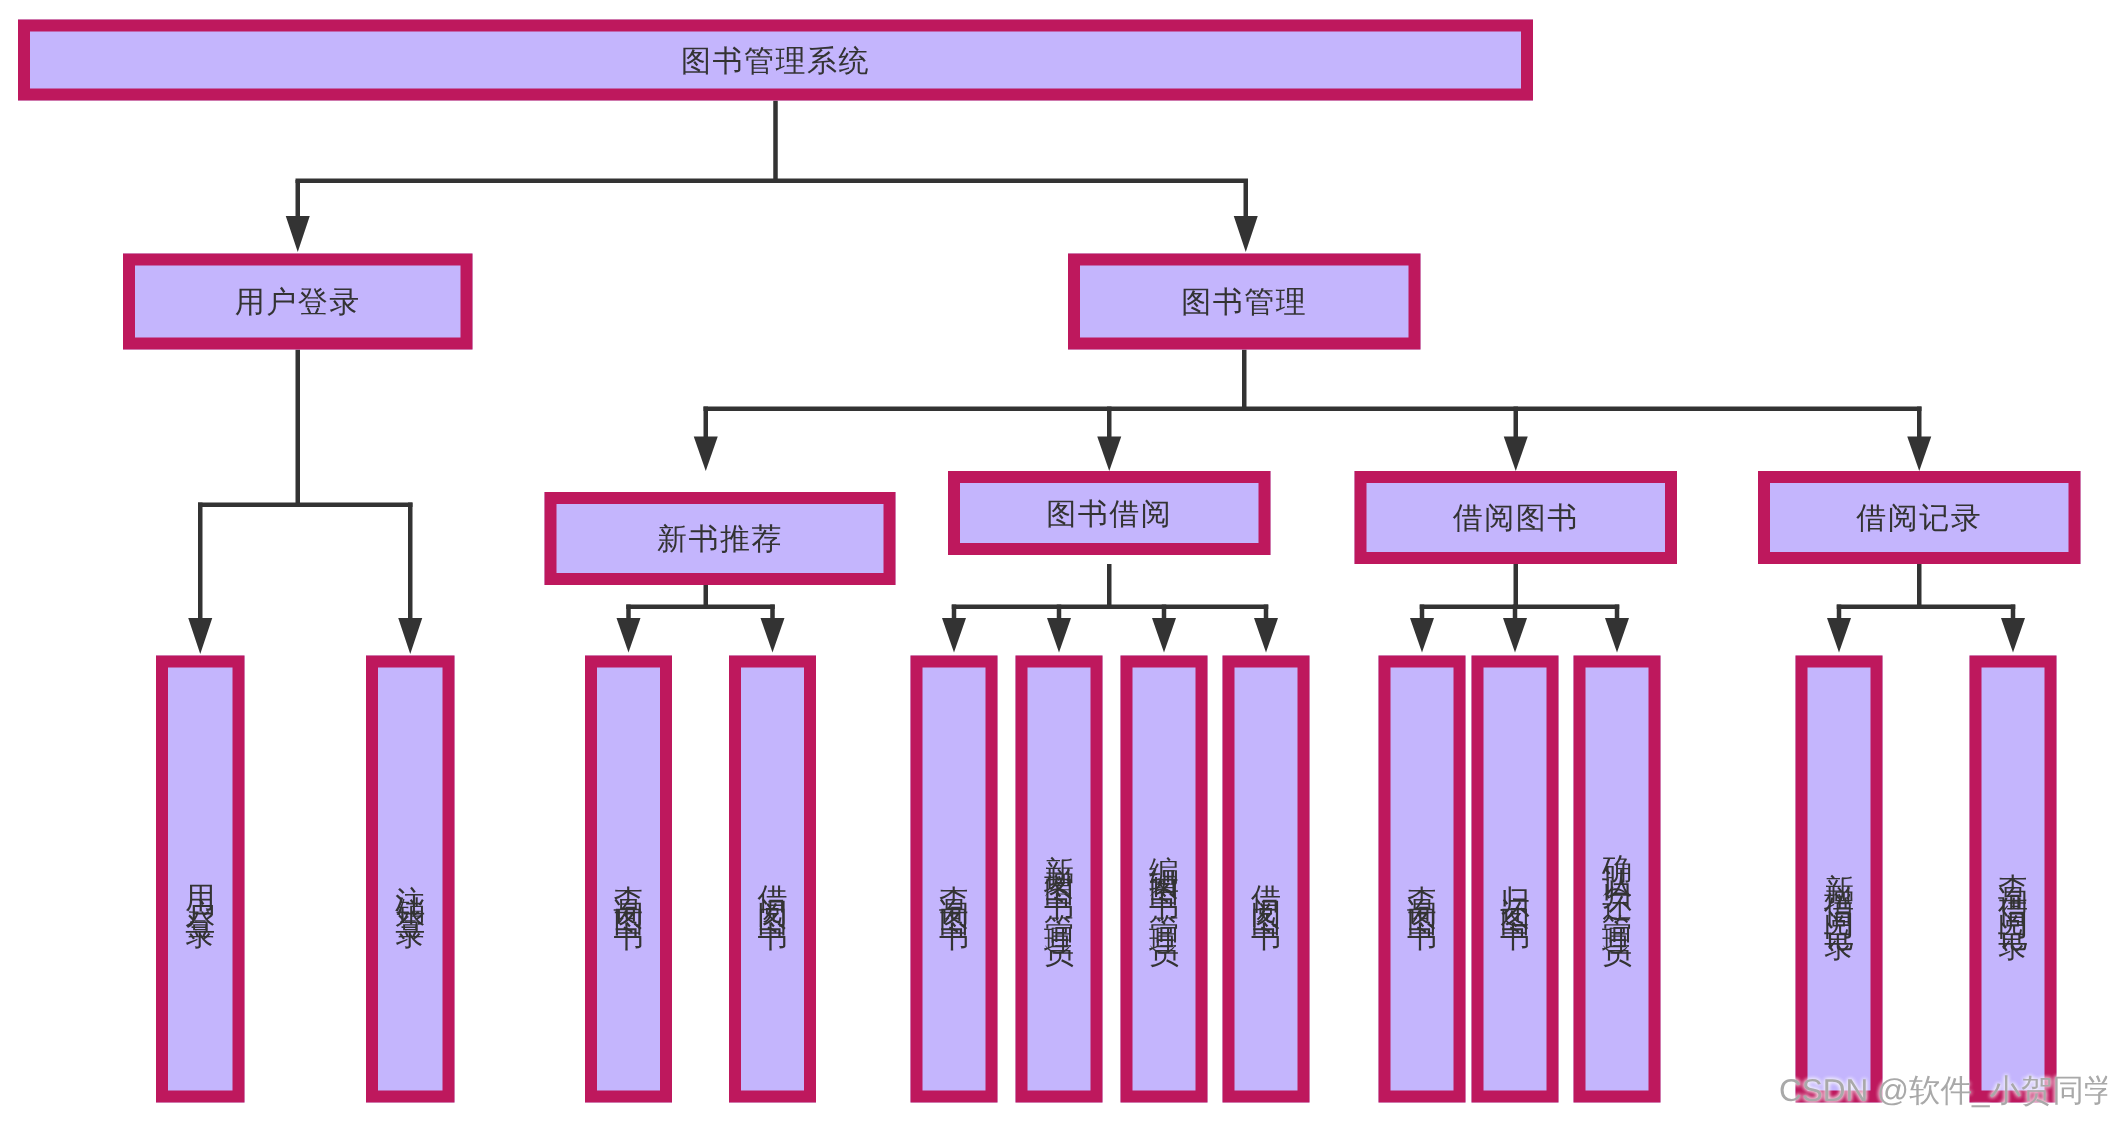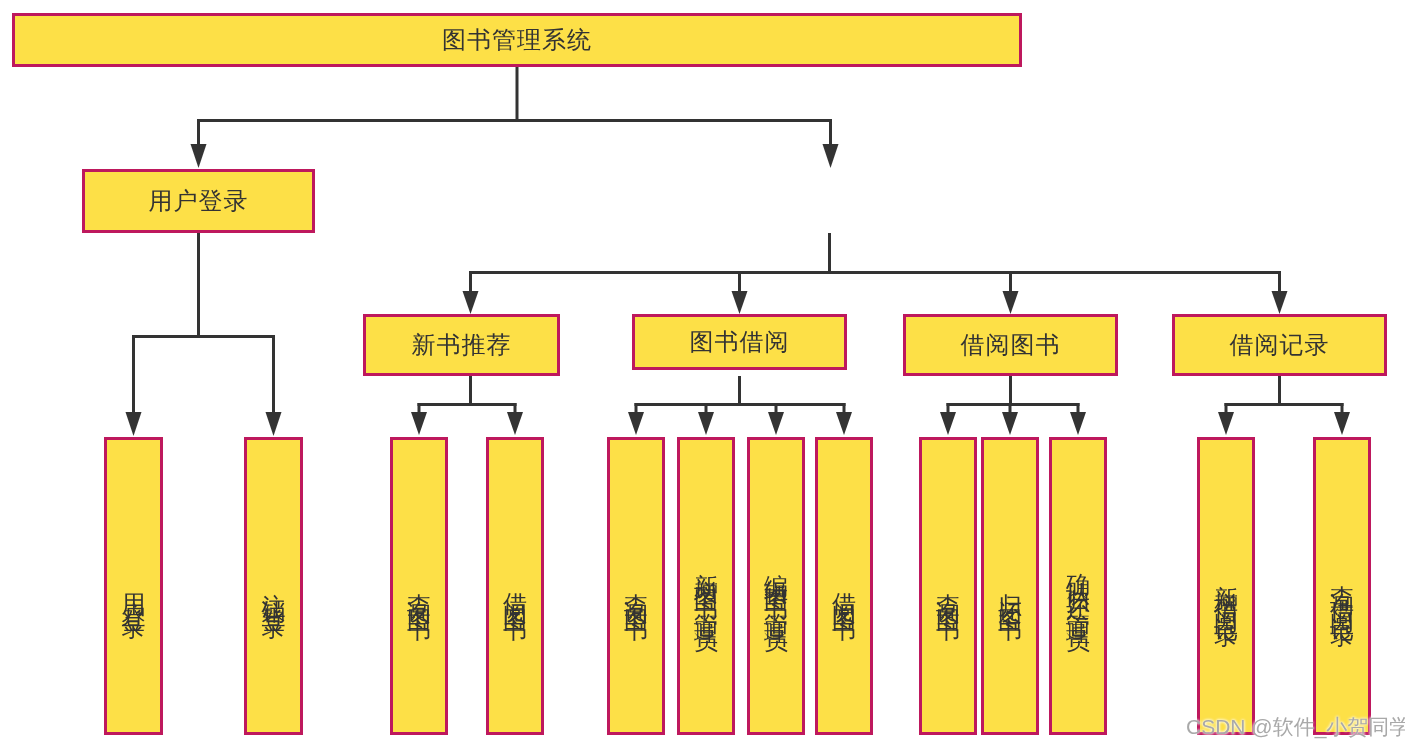--- a/index.html
+++ b/index.html
@@ -2,23 +2,23 @@
 <html><head>
 <meta charset="utf-8">
 <style>
   html,body{margin:0;padding:0;background:#ffffff;}
   .canvas{
     position:relative;width:1405px;height:747px;background:#ffffff;
     font-family:"Liberation Sans",sans-serif;color:#333333;overflow:hidden;
   }
   .svg-layer{position:absolute;left:0;top:0;z-index:1;}
   .node{
-    position:absolute;background:#fde047;border:3px solid #be185d;
+    position:absolute;background:#c4b5fd;border:8px solid #be185d;
     box-sizing:border-box;display:flex;align-items:center;justify-content:center;
-    font-size:24px;color:#333333;z-index:2;letter-spacing:1px;
+    font-size:20px;color:#333333;z-index:2;letter-spacing:1px;
   }
   .vbox{
     writing-mode:vertical-rl;text-orientation:mixed;letter-spacing:8px;
     padding-top:8px;
   }
   .watermark{
     position:absolute;left:1186px;top:713px;z-index:5;
     font-size:21px;color:#a9a9a9;white-space:nowrap;
     text-shadow:0 0 3px #ffffff,0 0 3px #ffffff;
   }
@@ -103,22 +103,23 @@
         <polygon points="1218,412 1234,412 1226,435" fill="#333333" stroke="none"></polygon>
         <polygon points="1334,412 1350,412 1342,435" fill="#333333" stroke="none"></polygon>
       </g>
 
     </g>
   </svg>
 
   <div class="node" style="left:12px;top:13px;width:1010px;height:54px">图书管理系统</div>
 
   <div class="node" style="left:82px;top:169px;width:233px;height:64px">用户登录</div>
+  <div class="node" style="left:712px;top:169px;width:235px;height:64px">图书管理</div>
 
-  <div class="node" style="left:363px;top:314px;width:197px;height:62px">新书推荐</div>
+  <div class="node" style="left:363px;top:328px;width:234px;height:62px">新书推荐</div>
   <div class="node" style="left:632px;top:314px;width:215px;height:56px">图书借阅</div>
   <div class="node" style="left:903px;top:314px;width:215px;height:62px">借阅图书</div>
   <div class="node" style="left:1172px;top:314px;width:215px;height:62px">借阅记录</div>
 
   <div class="node vbox" style="left:104px;top:437px;width:59px;height:298px">用户登录</div>
   <div class="node vbox" style="left:244px;top:437px;width:59px;height:298px">注销登录</div>
 
   <div class="node vbox" style="left:390px;top:437px;width:58px;height:298px">查询图书</div>
   <div class="node vbox" style="left:486px;top:437px;width:58px;height:298px">借阅图书</div>
 

